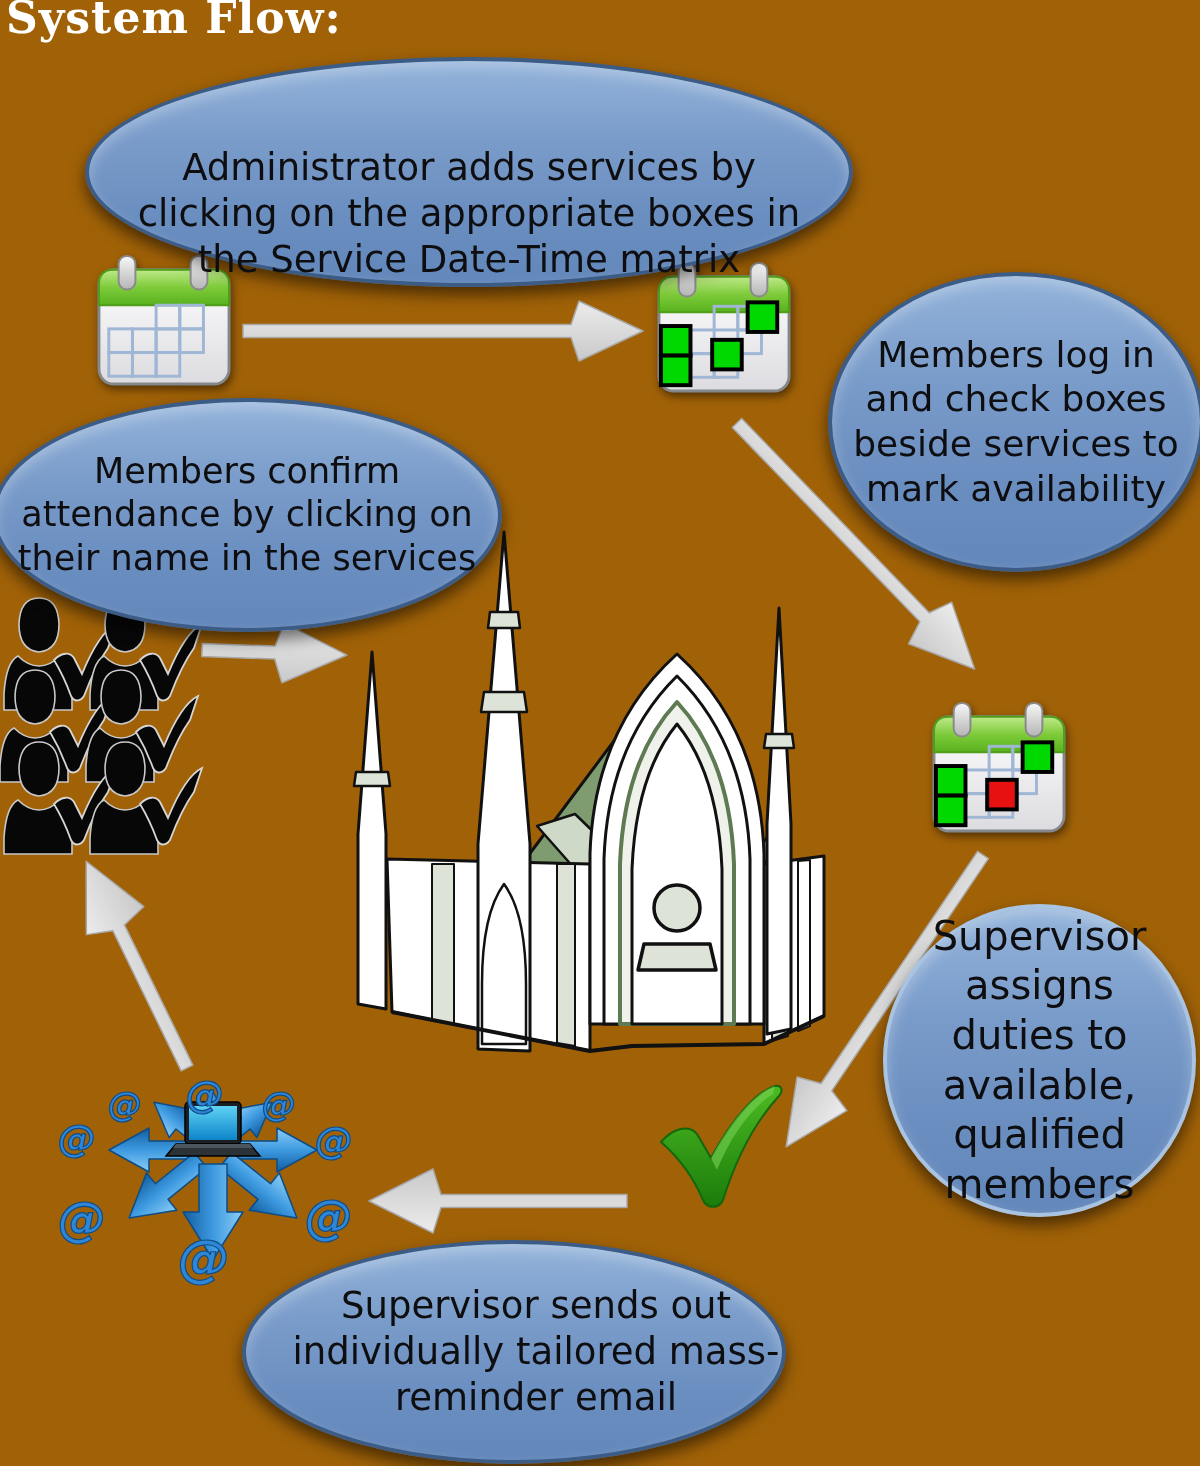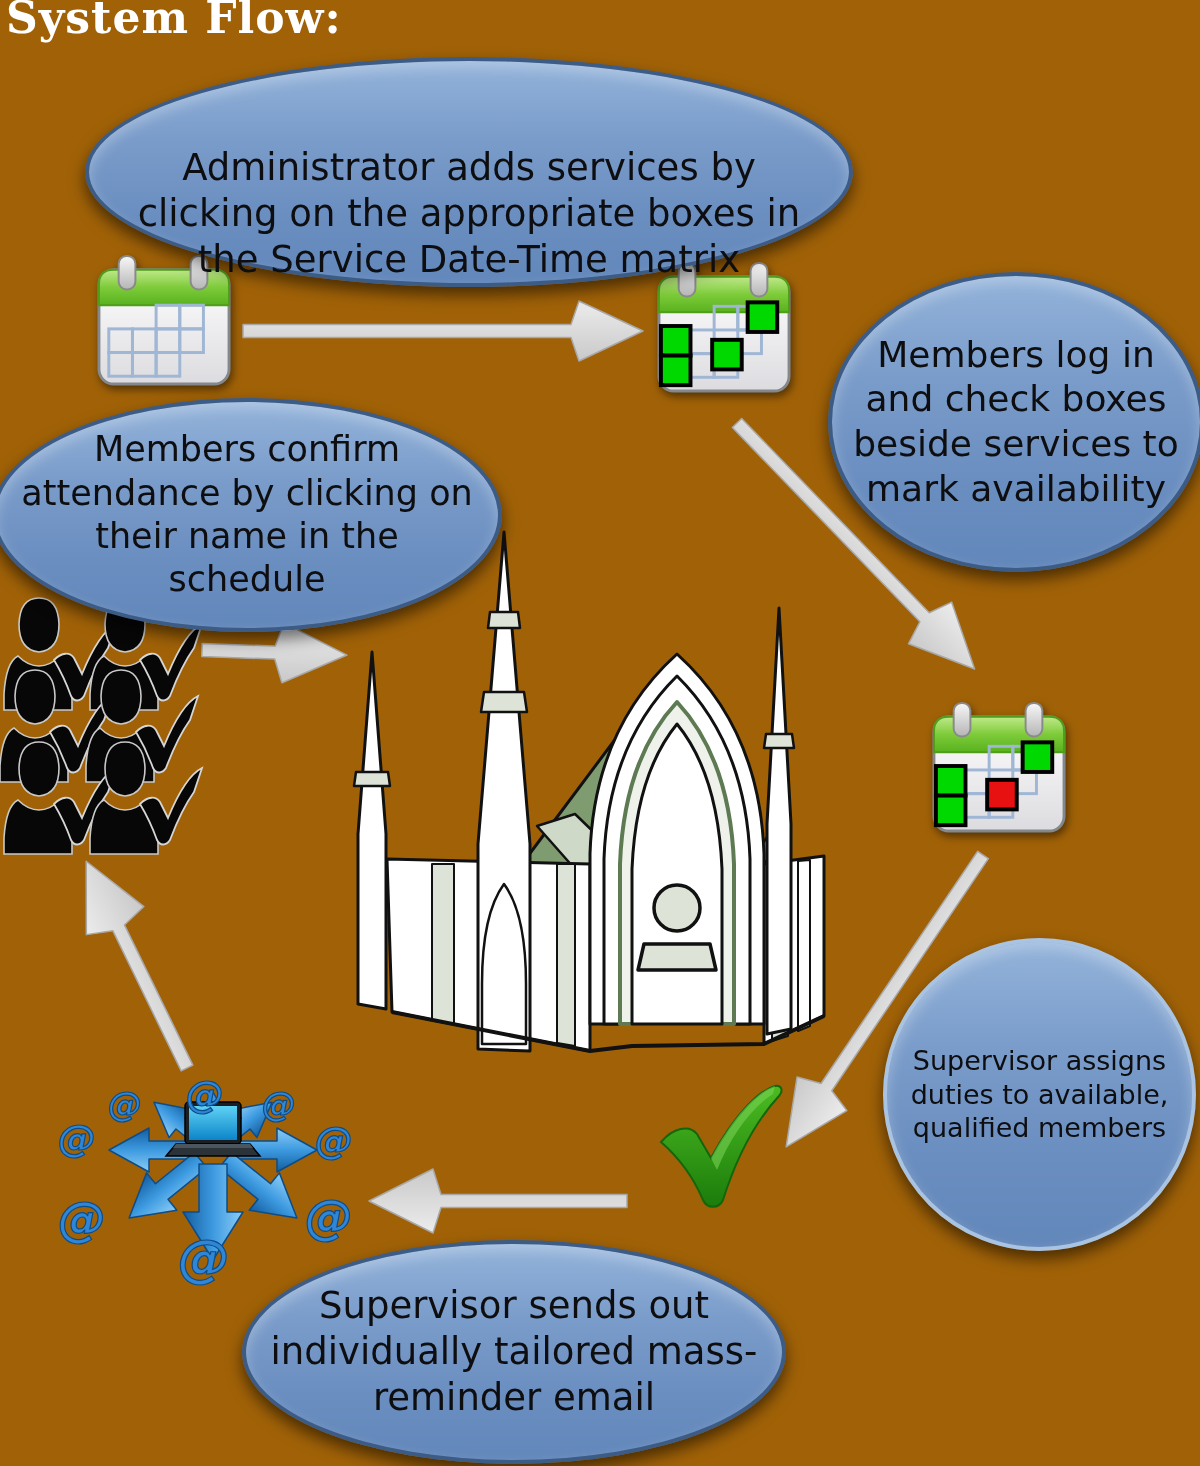--- a/index.html
+++ b/index.html
@@ -20,24 +20,24 @@
     box-shadow:0 8px 16px rgba(0,0,0,0.55), inset 0 6px 14px rgba(255,255,255,0.28);
     color:#0e0e10;
   }
   .bubble .txt{line-height:1.24;}
   #bubble-admin{left:85px;top:57px;width:760px;height:222px;font-size:37px;align-items:flex-end;}
   #bubble-admin .txt{width:708px;}
   #bubble-login{left:828px;top:272px;width:368px;height:292px;font-size:36px;}
   #bubble-login .txt{width:334px;}
   #bubble-confirm{left:-8px;top:398px;width:502px;height:226px;font-size:35px;}
   #bubble-confirm .txt{width:468px;}
-  #bubble-assign{left:883px;top:938px;width:305px;height:305px;font-size:27px;
+  #bubble-assign{left:883px;top:904px;width:305px;height:305px;font-size:40px;
     border-color:#a9c3e2;border-radius:50%;}
   #bubble-assign .txt{width:276px;}
-  #bubble-send{left:242px;top:1240px;width:536px;height:216px;font-size:37px;}
+  #bubble-send{left:242px;top:1240px;width:536px;height:216px;font-size:37px;justify-content:flex-end;}
   #bubble-send .txt{width:492px;}
   svg{display:block;}
   .icon-shadow{filter:drop-shadow(2px 4px 4px rgba(0,0,0,0.5));}
 </style>
 </head>
 <body>
 
 <div id="canvas">
 
   <div class="abs" id="title">System Flow:</div>
@@ -274,21 +274,21 @@
 
   <div class="abs bubble" id="bubble-admin">
     <div class="txt">Administrator adds services by clicking on the appropriate boxes in the Service Date-Time matrix</div>
   </div>
 
   <div class="abs bubble" id="bubble-login">
     <div class="txt">Members log in and check boxes beside services to mark availability</div>
   </div>
 
   <div class="abs bubble" id="bubble-confirm">
-    <div class="txt">Members confirm attendance by clicking on their name in the schedule</div>
+    <div class="txt">Members confirm attendance by clicking on their name in the services</div>
   </div>
 
   <div class="abs bubble" id="bubble-assign">
     <div class="txt">Supervisor assigns duties to available, qualified members</div>
   </div>
 
   <div class="abs bubble" id="bubble-send">
     <div class="txt">Supervisor sends out individually tailored mass-reminder email</div>
   </div>
 

